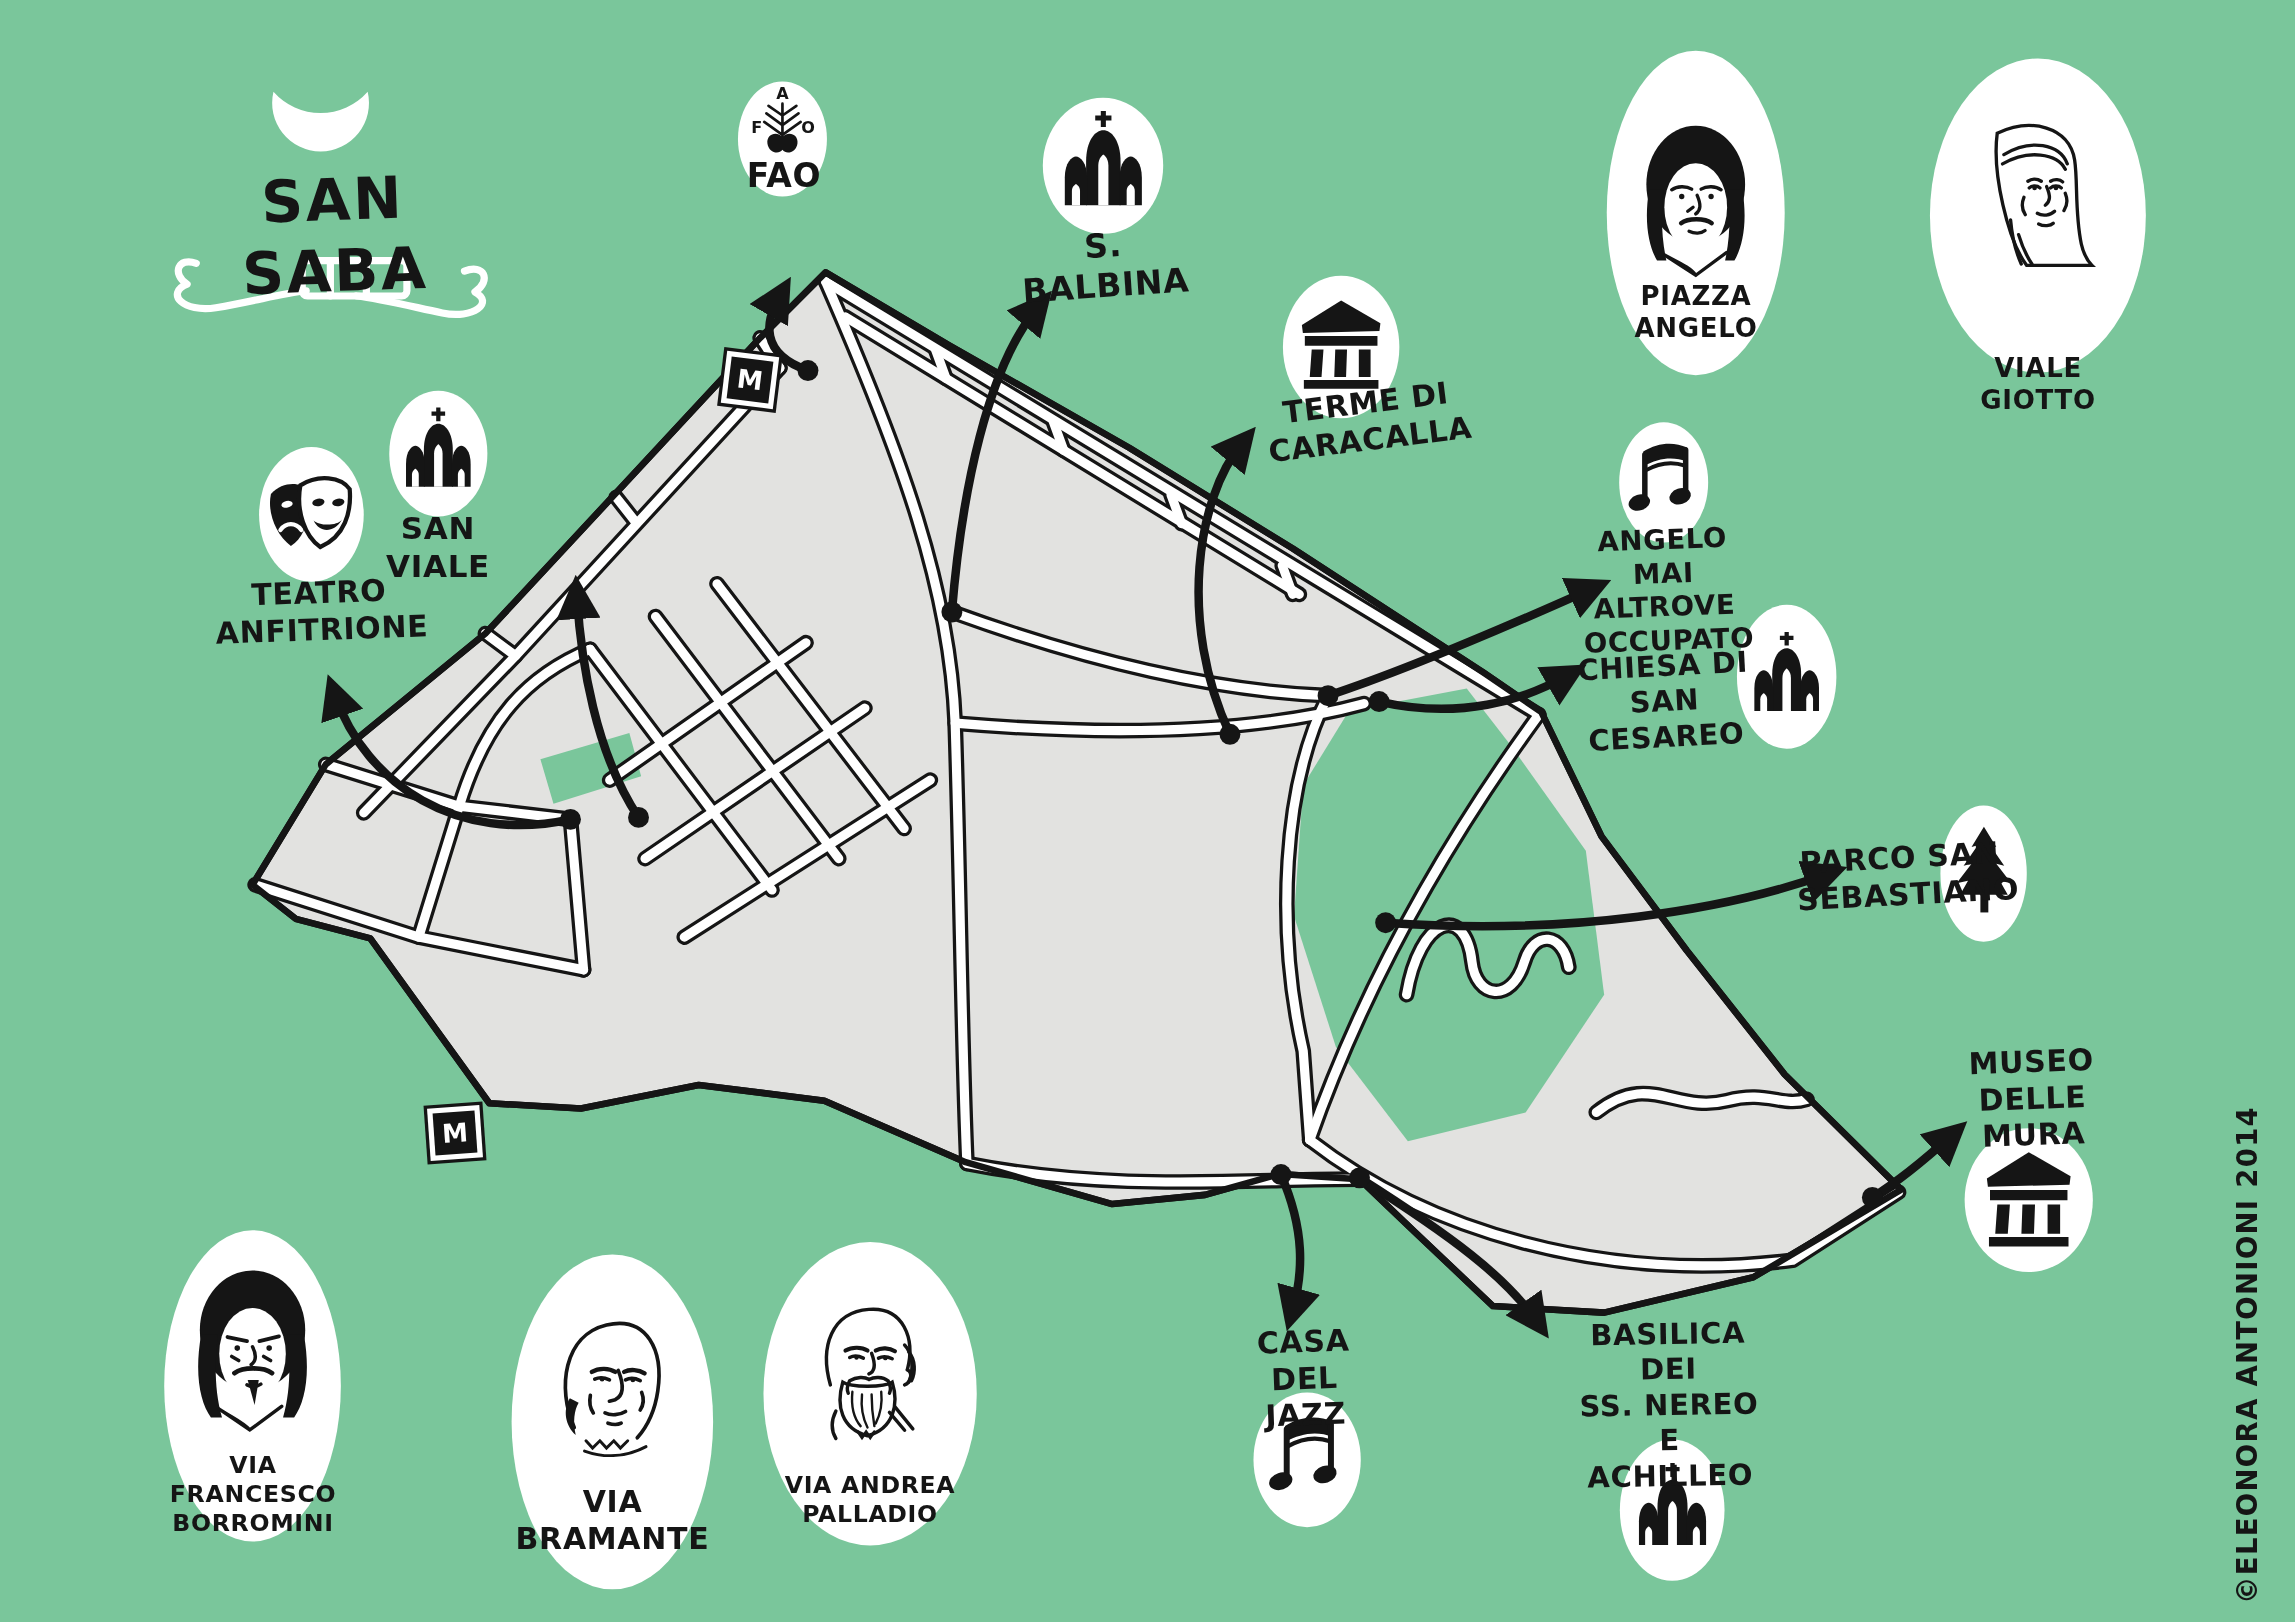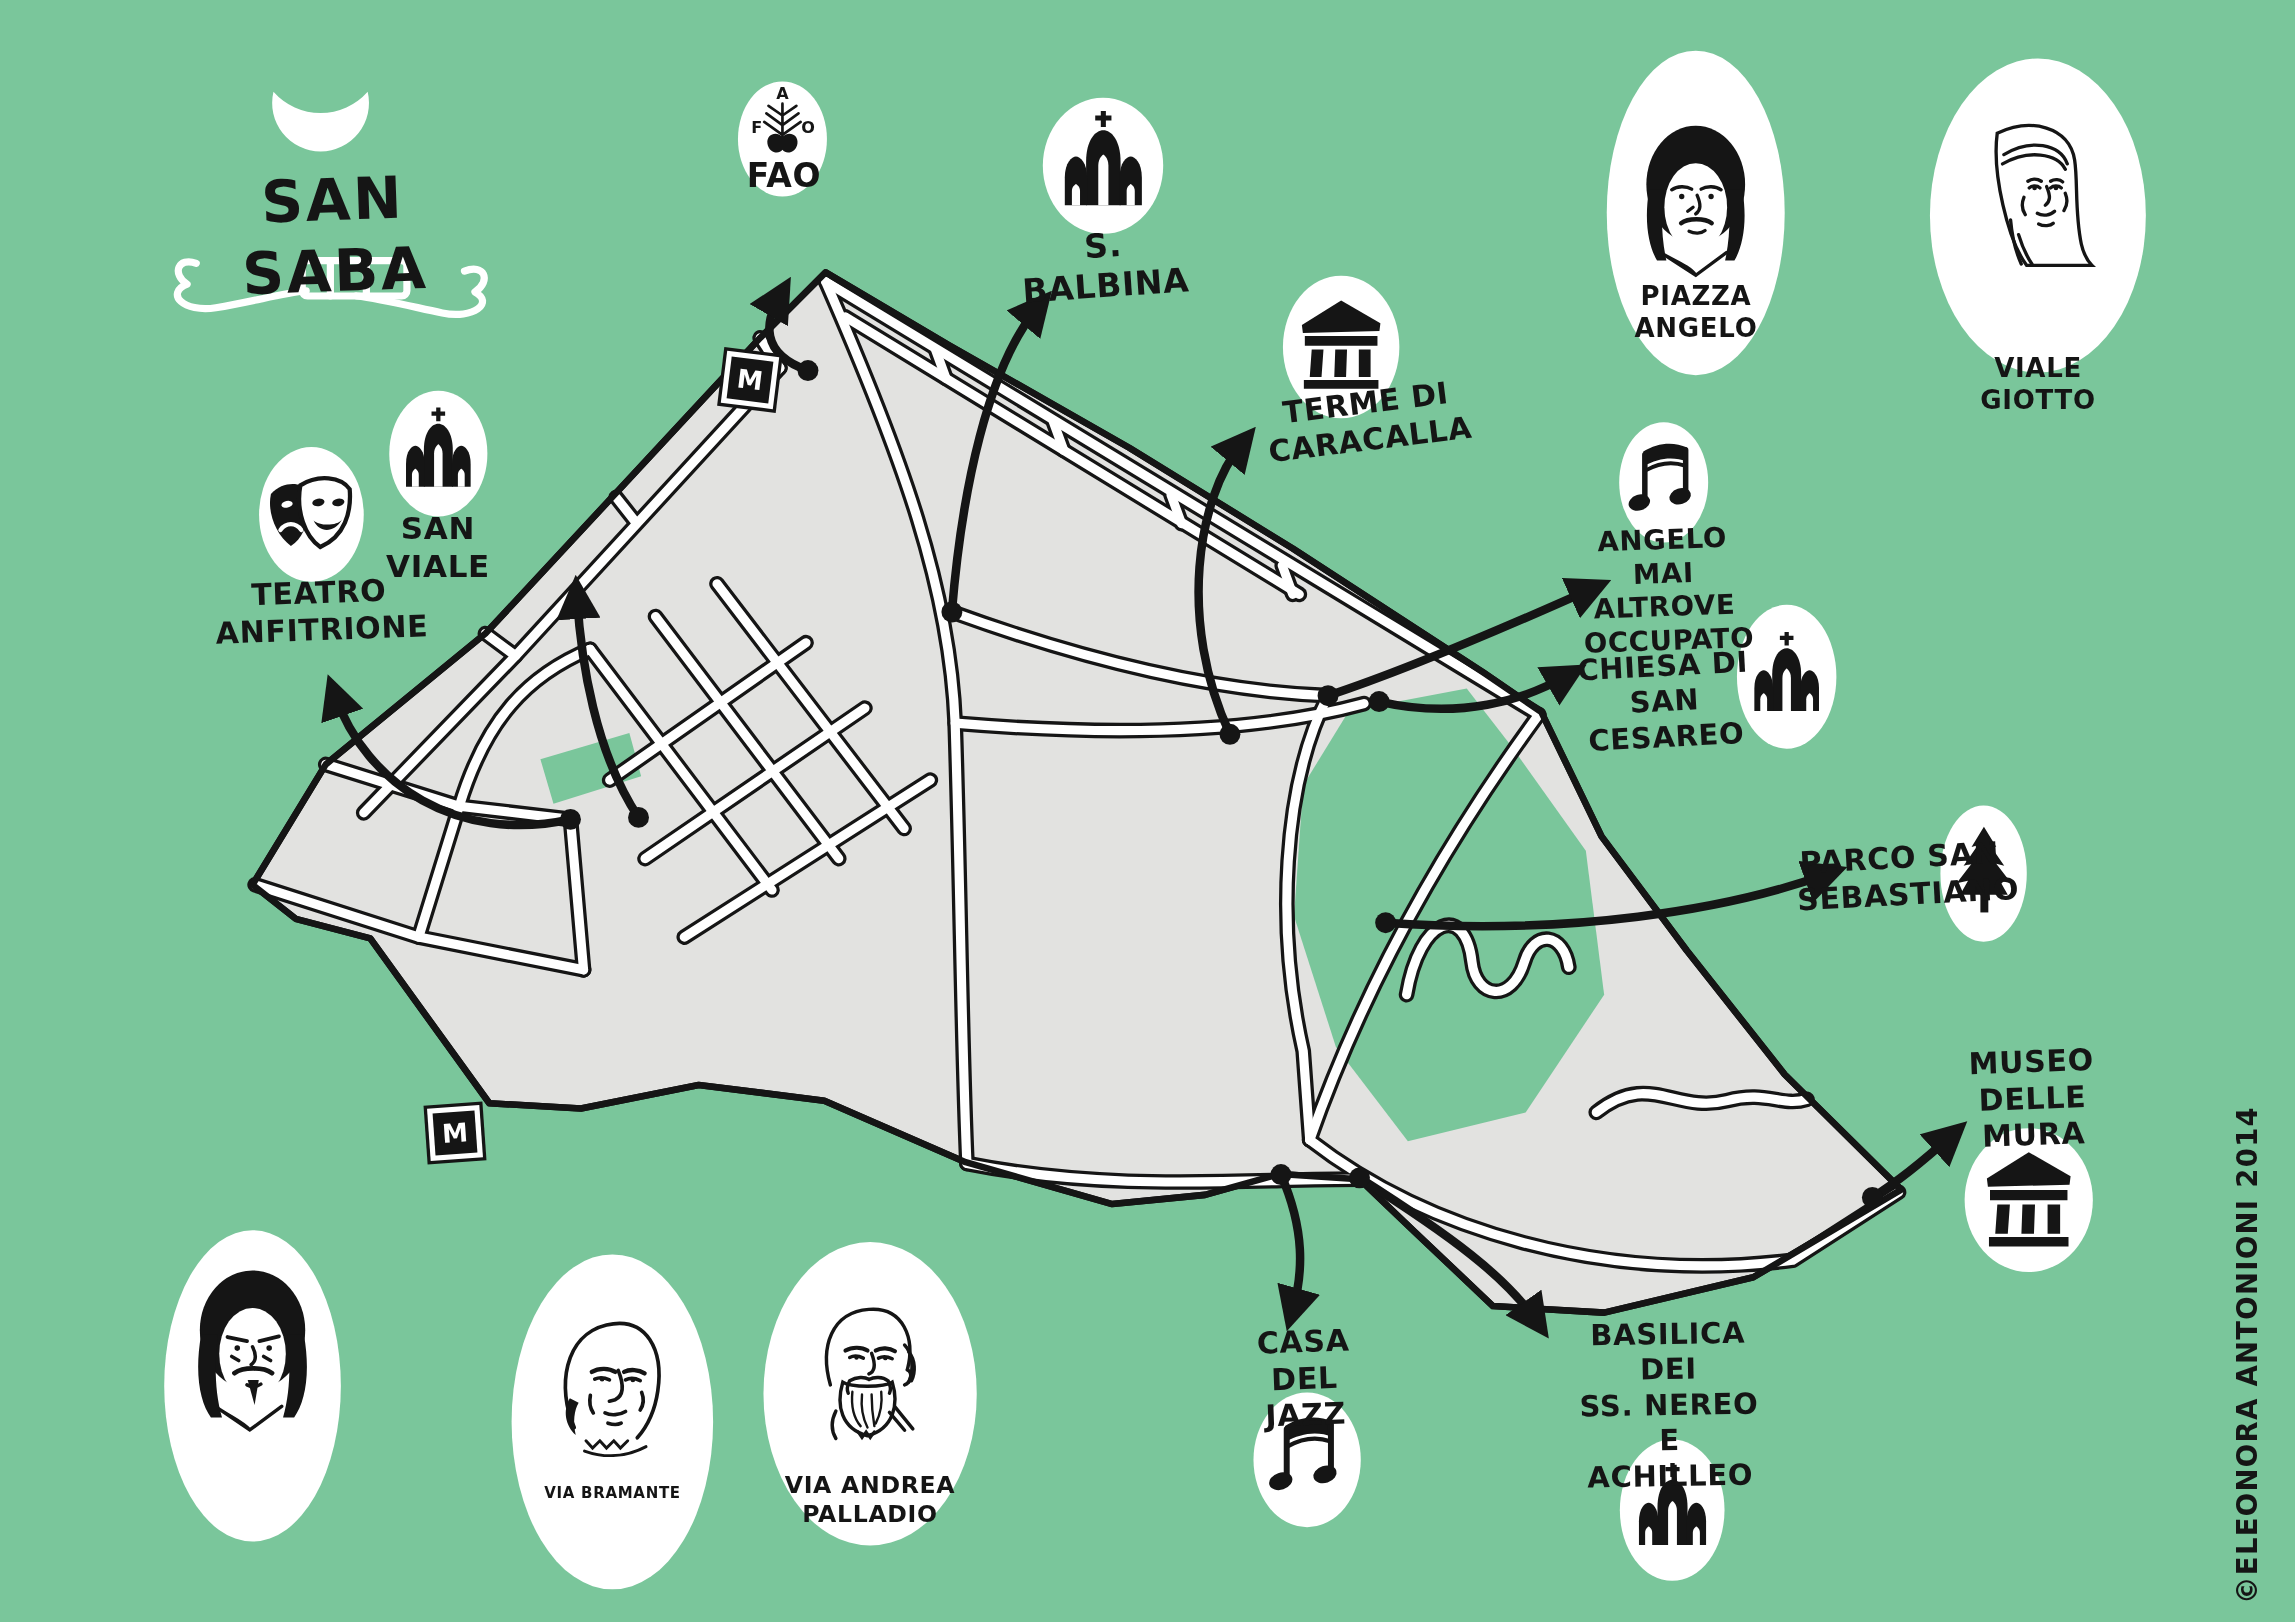--- a/index.html
+++ b/index.html
@@ -329,22 +329,24 @@
 <div class="lbl" style="left:1574px;top:1317px;width:190px;font-size:29px;transform:rotate(-1deg);">BASILICA DEI
 SS. NEREO E
 ACHILLEO</div>
 
 <div class="lbl" style="left:215px;top:575px;width:209px;font-size:30px;transform:rotate(-2deg);">TEATRO
 ANFITRIONE</div>
 
 <div class="lbl" style="left:366px;top:510px;width:144px;font-size:31px;">SAN
 VIALE</div>
 
-
-<div class="lbl" style="left:508px;top:1484px;width:209px;font-size:15px;">VIA BRAMANTE</div>
+<div class="lbl" style="left:164px;top:1451px;width:178px;font-size:23.6px;">VIA FRANCESCO
+BORROMINI</div>
+
+<div class="lbl" style="left:508px;top:1484px;width:209px;font-size:30px;">VIA BRAMANTE</div>
 
 <div class="lbl" style="left:764px;top:1471px;width:212px;font-size:23.6px;">VIA ANDREA
 PALLADIO</div>
 
 <div class="metro" style="left:729px;top:359px;transform:rotate(7deg);">
   <span>M</span>
 </div>
 <div class="metro" style="left:434px;top:1112px;transform:rotate(-4deg);">
   <span>M</span>
 </div>

